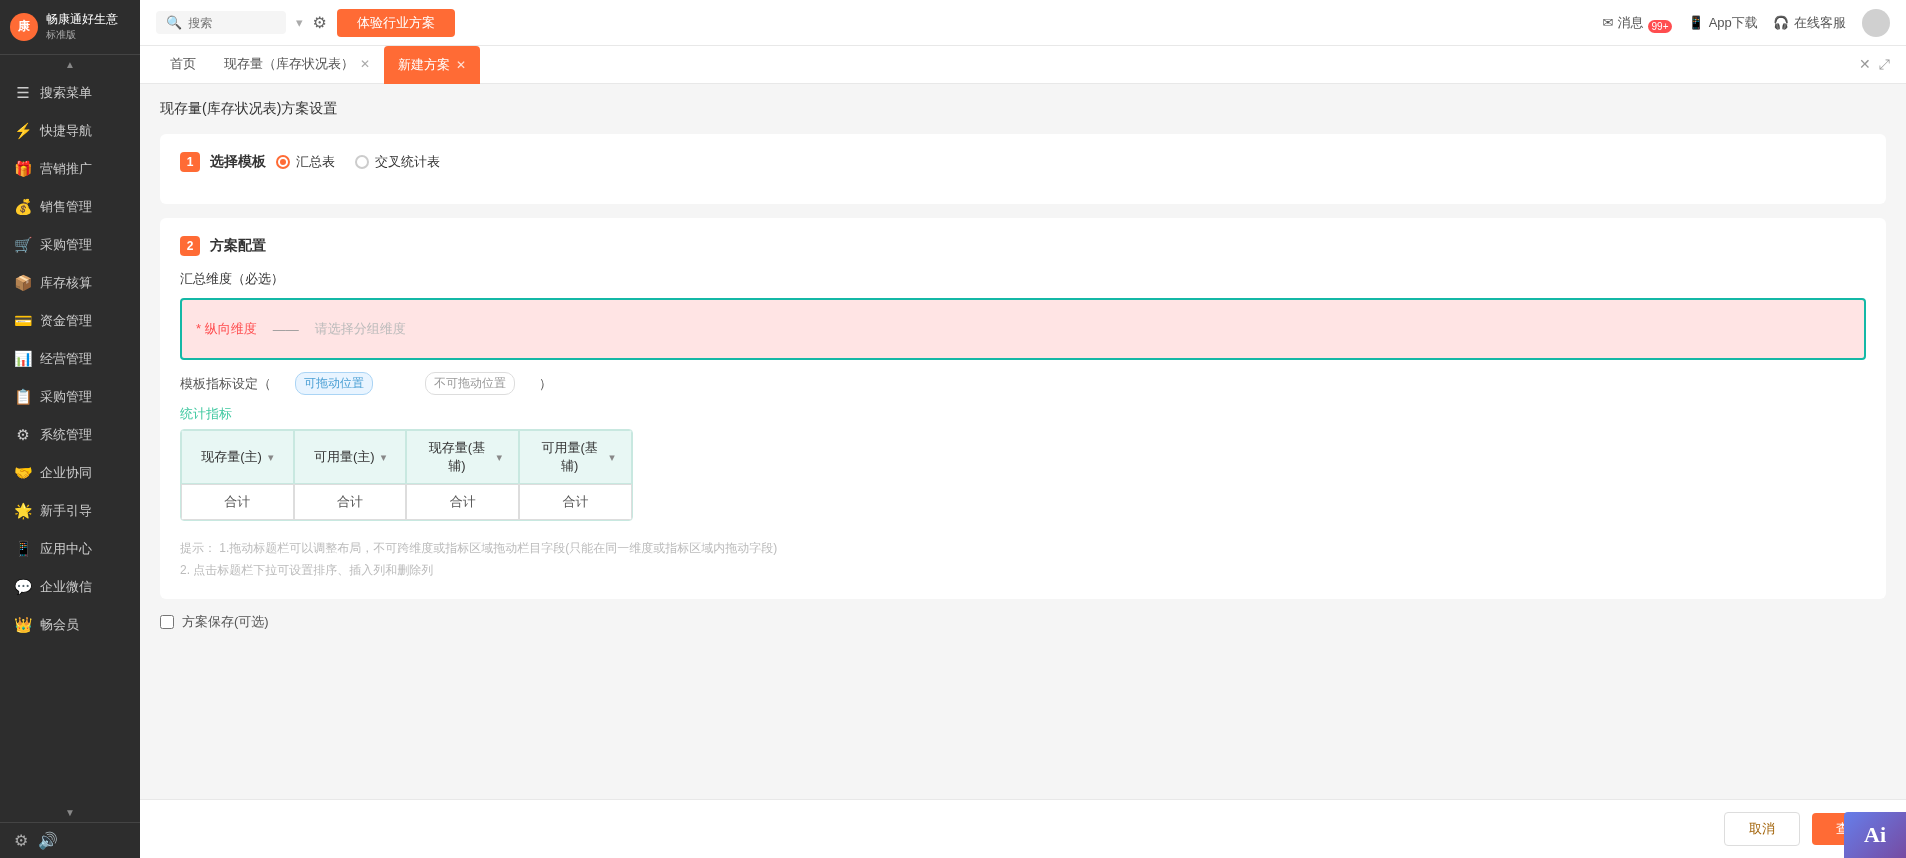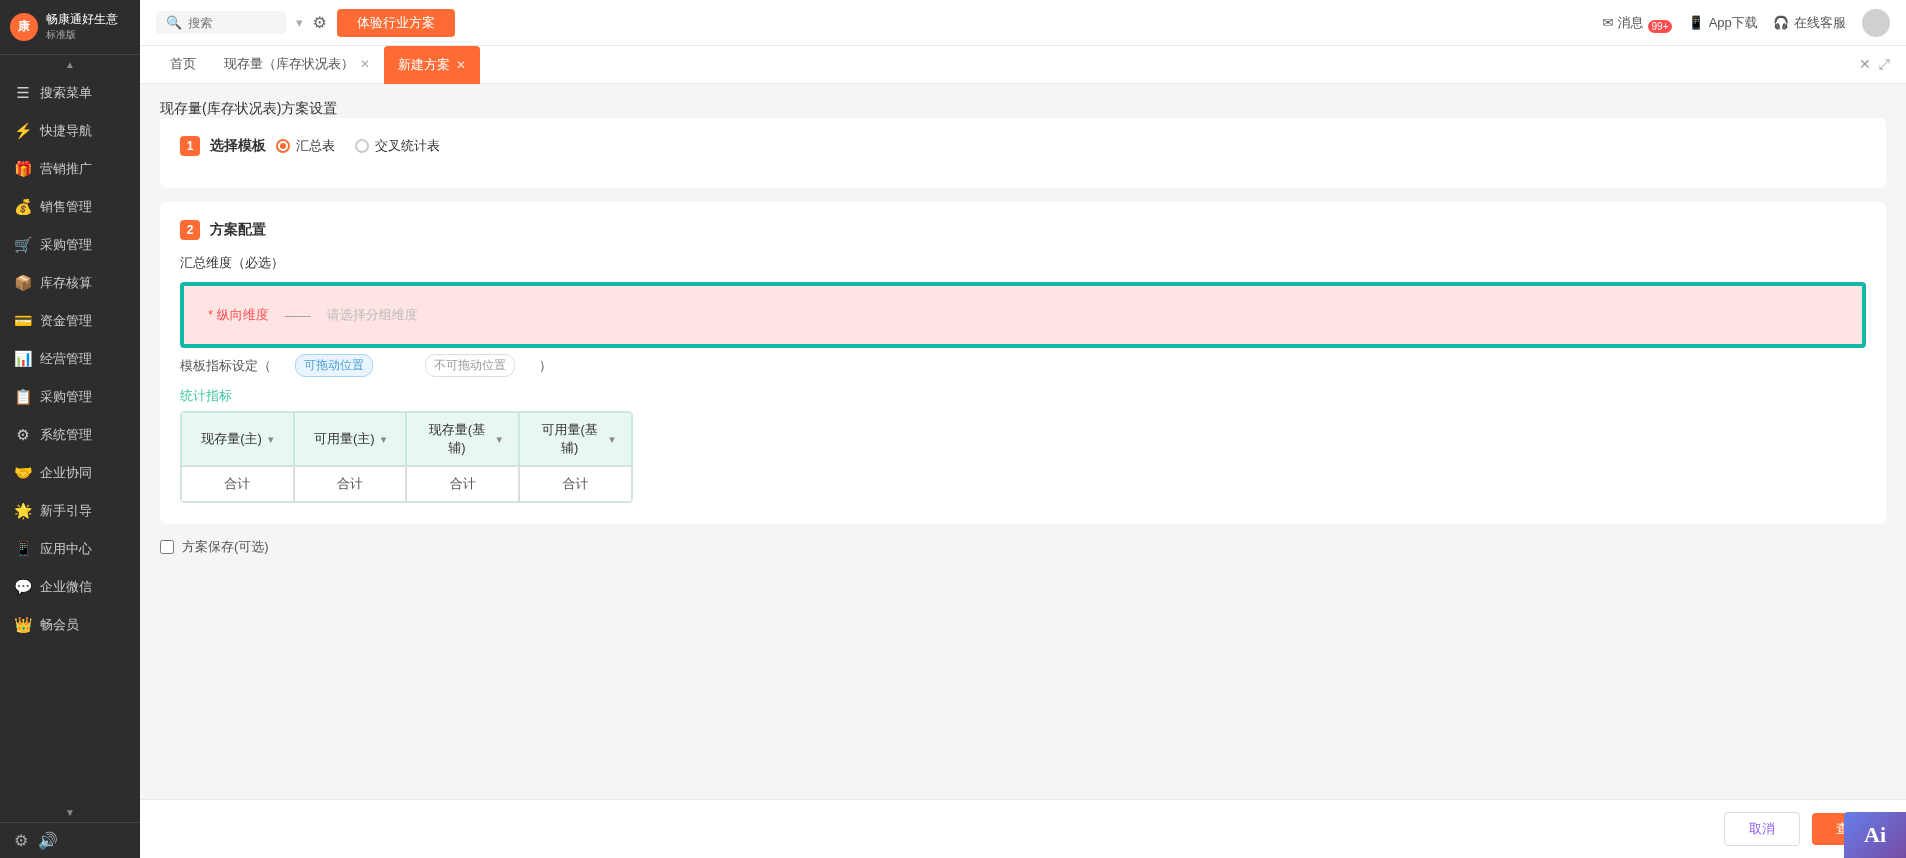--- a/index.html
+++ b/index.html
@@ -111,21 +111,21 @@
     .tab-expand-btns { margin-left: auto; display: flex; gap: 8px; }
     .tab-expand-btn { color: #999; cursor: pointer; font-size: 14px; }
 
     
     .content {
       flex: 1; overflow-y: auto;
       padding: 16px 20px;
       background: #f5f5f5;
     }
 
-    .page-title { font-size: 14px; color: #333; }
+    .page-title { font-size: 14px; color: #333; margin-bottom: 16px; }
 
     .section-card {
       background: #fff; border-radius: 6px;
       padding: 18px 20px; margin-bottom: 14px;
     }
 
     .section-header {
       display: flex; align-items: center; gap: 10px;
       margin-bottom: 14px;
     }
@@ -144,24 +144,24 @@
       display: flex; align-items: center; justify-content: center;
     }
     .radio-dot.checked { border-color: #ff6b35; }
     .radio-dot.checked::after {
       content: ''; width: 6px; height: 6px; border-radius: 50%; background: #ff6b35;
     }
 
     .subsection-label { font-size: 13px; color: #333; margin-bottom: 10px; }
 
     .dimension-box {
-      background: #ffe4e4; border: 4px solid #14b8a6;
-      border-radius: 4px; padding: 20px 24px;
+      background: #ffe4e4; border: 2px solid #14b8a6;
+      border-radius: 4px; padding: 20px 14px;
       display: flex; align-items: center; gap: 16px;
-      margin-bottom: 6px;
+      margin-bottom: 12px;
     }
     .dimension-label { color: #ff4d4f; font-size: 13px; }
     .dimension-dash { color: #999; }
     .dimension-placeholder { color: #bbb; font-size: 13px; }
 
     .indicator-config { margin-bottom: 10px; }
     .indicator-config-label { font-size: 13px; color: #555; margin-bottom: 8px; display: flex; align-items: center; gap: 24px; }
     .drag-badge {
       display: inline-flex; align-items: center; gap: 4px;
       background: #e8f4ff; border: 1px solid #aad4f5;
@@ -202,21 +202,21 @@
     .save-checkbox { width: 14px; height: 14px; border: 1px solid #ccc; border-radius: 2px; cursor: pointer; }
 
     
     .footer {
       background: #fff; border-top: 1px solid #e8e8e8;
       padding: 12px 20px;
       display: flex; justify-content: flex-end; gap: 12px;
       align-items: center;
     }
     .btn-cancel {
-      border: 1px solid #ddd; background: #fff; color: #8b5cf6;
+      border: 1px solid #ddd; background: #fff; color: #a16207;
       border-radius: 4px; padding: 7px 24px; cursor: pointer; font-size: 13px;
     }
     .btn-query {
       background: #ff6b35; color: white; border: none;
       border-radius: 4px; padding: 7px 24px; cursor: pointer; font-size: 13px;
     }
 
     
     .ai-badge {
       position: fixed; bottom: 0; right: 0;
@@ -421,20 +421,24 @@
           </div>
         </div>
         <div class="stats-table-body-row">
           <div class="stats-col">合计</div>
           <div class="stats-col">合计</div>
           <div class="stats-col">合计</div>
           <div class="stats-col">合计</div>
         </div>
       </div>
 
+      <div class="hint-box">
+        <div class="hint-text">提示：  1.拖动标题栏可以调整布局，不可跨维度或指标区域拖动栏目字段(只能在同一维度或指标区域内拖动字段)</div>
+        <div class="hint-text">       2. 点击标题栏下拉可设置排序、插入列和删除列</div>
+      </div>
     </div>
 
     <div class="save-option">
       <input type="checkbox" class="save-checkbox" style="">
       <span>方案保存(可选)</span>
     </div>
 
   </div>
 
   <div class="footer">

